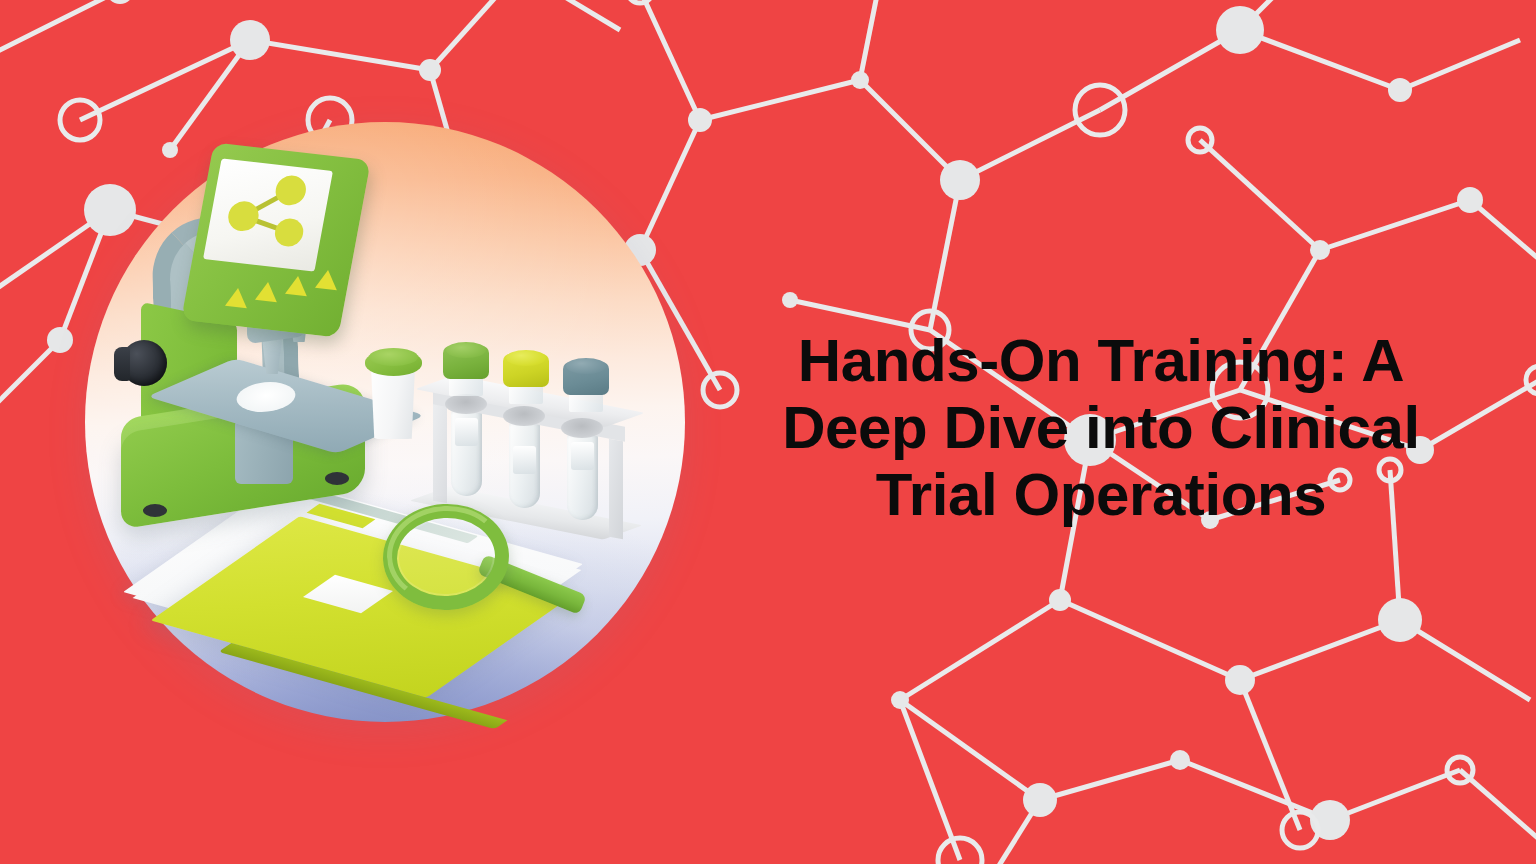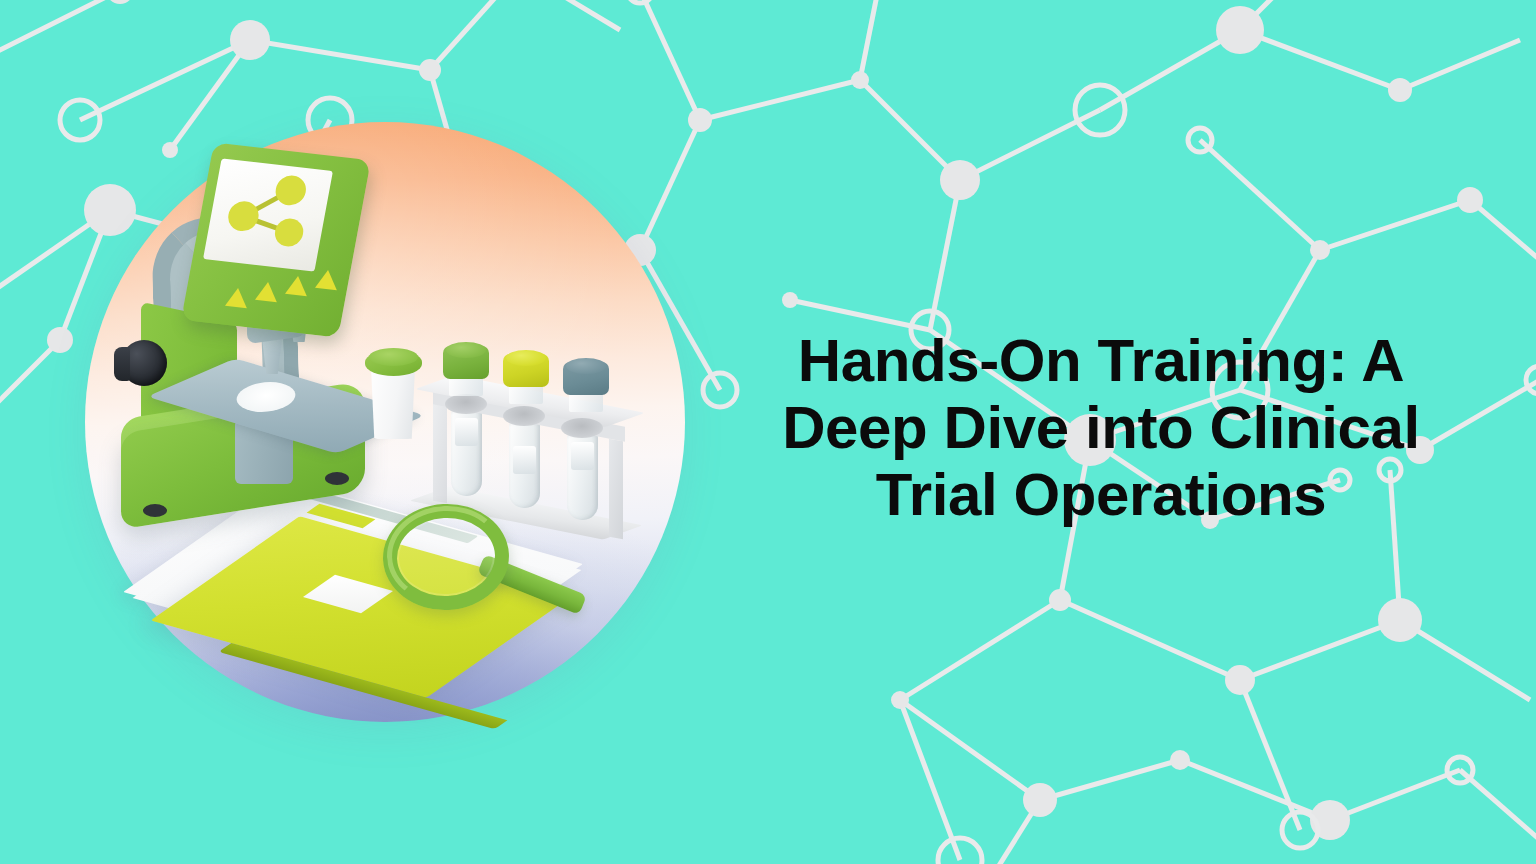--- a/index.html
+++ b/index.html
@@ -7,21 +7,21 @@
   html,body { width:1536px; height:864px; overflow:hidden; }
   body {
     background:#ffffff;
     font-family:"Liberation Sans", sans-serif;
     position:relative;
   }
 
   #slide {
     position:absolute; inset:0;
     width:1536px; height:864px;
-    background:#5eead4;
+    background:#ef4444;
     overflow:hidden;
   }
 
   
   #bg-pattern {
     position:absolute; inset:0;
     width:1536px; height:864px;
     pointer-events:none;
   }
 

